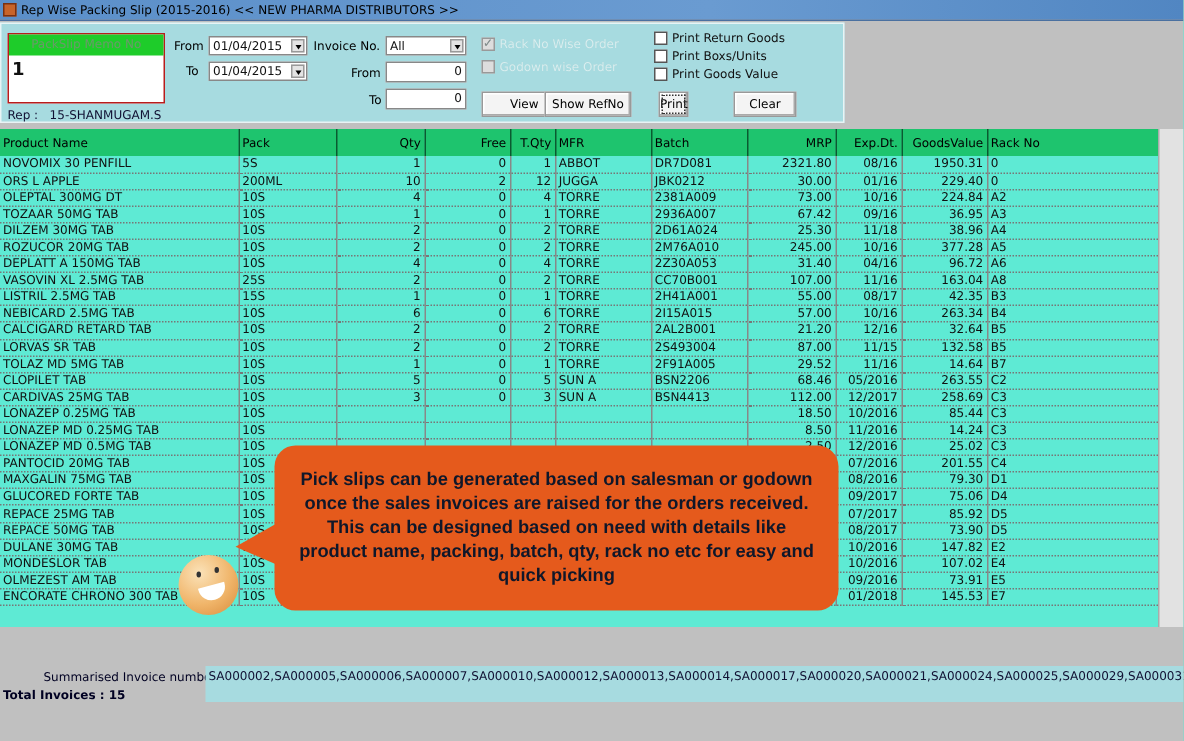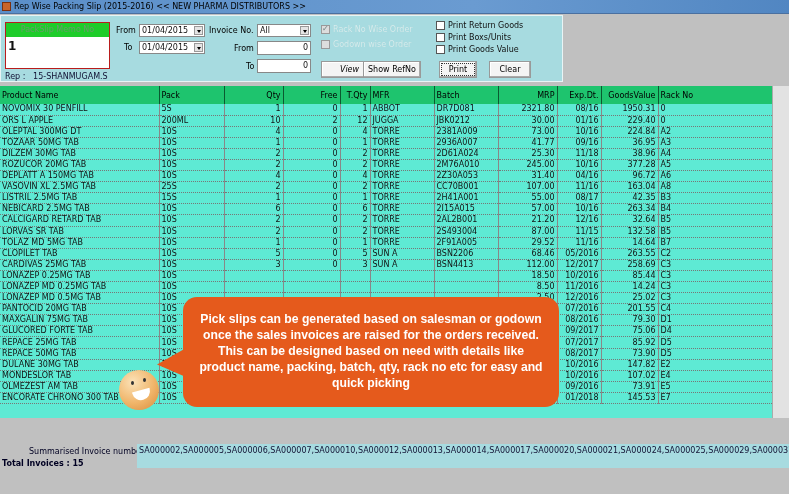--- a/index.html
+++ b/index.html
@@ -26,21 +26,21 @@
   .grid-wrap { position: absolute; left: 0; top: 86px; width: 772px; height: 332px; background: #5eead4; overflow: hidden; }
   .scroll-area { position: absolute; left: 772px; top: 86px; width: 17px; height: 332px; background: #e2e2e2; border-left: 1px solid #aaa; }
   table { border-collapse: collapse; table-layout: fixed; width: 772px; }
   th { background: #1ec46e; color: #000; font-weight: normal; font-size: 8px; height: 18px; border-right: 1px solid #0a5a30; padding: 0 2px; text-align: left; }
   th.r, td.r { text-align: right; }
   td { font-size: 8px; height: 11.1px; line-height: 10px; border-right: 1px solid #888; border-bottom: 1px dotted #777; padding: 0 2px; white-space: nowrap; overflow: hidden; }
   .footer { position: absolute; left: 0; top: 418px; width: 789px; height: 76px; background: #c0c0c0; }
   .sum-lbl { position: absolute; left: 2px; top: 29px; font-weight: normal; font-size: 8px; color: #002; margin-left: 27px; }
   .sum-val { position: absolute; left: 137px; top: 26px; width: 652px; height: 24px; background: #a7dbe0; font-size: 8px; line-height: 13px; padding-left: 2px; color: #113; }
   .total { position: absolute; left: 2px; top: 41px; font-weight: bold; font-size: 8px; color: #002; }
-  .bubble { position: absolute; left: 183px; top: 297px; width: 376px; height: 110px; background: #e55a1c; border-radius: 14px; color: #ffffff; font-family: "Liberation Sans", sans-serif; font-weight: bold; font-size: 12.2px; line-height: 16px; text-align: center; padding: 14px 14px; }
+  .bubble { position: absolute; left: 183px; top: 297px; width: 376px; height: 110px; background: #e55a1c; border-radius: 14px; color: #0f172a; font-family: "Liberation Sans", sans-serif; font-weight: bold; font-size: 12.2px; line-height: 16px; text-align: center; padding: 14px 14px; }
   .bubble::before { content: ""; position: absolute; left: -26px; top: 56px; border-top: 6px solid transparent; border-bottom: 24px solid transparent; border-right: 30px solid #e55a1c; transform: skewY(-20deg); }
   .smiley { position: absolute; left: 119px; top: 370px; width: 40px; height: 40px; border-radius: 50%; background: radial-gradient(circle at 35% 30%, #fbe2b8 0%, #f0b56a 55%, #d88a3a 100%); }
   .smiley .eye { position: absolute; width: 3px; height: 4px; background: #333; border-radius: 50%; }
   .smiley .mouth { position: absolute; left: 14px; top: 20px; width: 18px; height: 10px; background: #fff; border-radius: 0 0 10px 10px; transform: rotate(-15deg); }
 </style>
 </head>
 <body>
 
 <div class="titlebar">
   <span class="app-icon"></span>
@@ -93,23 +93,23 @@
   </div>
   <div class="chk" style="left:435px;top:17px;">
     <span class="box"></span>
     <span>Print Boxs/Units</span>
   </div>
   <div class="chk" style="left:435px;top:29px;">
     <span class="box"></span>
     <span>Print Goods Value</span>
   </div>
 
-  <div class="btn" style="left:320px;top:45px;width:57px;font-style:italic;">View</div>
+  <div class="btn" style="left:320px;top:45px;width:57px;">View</div>
   <div class="btn" style="left:362px;top:45px;width:58px;">Show RefNo</div>
-  <div class="btn focus" style="left:438px;top:45px;width:38px;">Print</div>
+  <div class="btn focus" style="left:438px;top:45px;width:20px;">Print</div>
   <div class="btn" style="left:488px;top:45px;width:42px;">Clear</div>
 </div>
 
 <div class="grid-wrap">
   <table>
     <colgroup>
       <col style="width:159px">
         <col style="width:65px">
         <col style="width:59px">
         <col style="width:57px">
@@ -177,21 +177,21 @@
           <td>A2</td>
         </tr>
         <tr>
           <td>TOZAAR 50MG TAB</td>
           <td>10S</td>
           <td class="r">1</td>
           <td class="r">0</td>
           <td class="r">1</td>
           <td>TORRE</td>
           <td>2936A007</td>
-          <td class="r">41.77</td>
+          <td class="r">67.42</td>
           <td class="r">09/16</td>
           <td class="r">36.95</td>
           <td>A3</td>
         </tr>
         <tr>
           <td>DILZEM 30MG TAB</td>
           <td>10S</td>
           <td class="r">2</td>
           <td class="r">0</td>
           <td class="r">2</td>

